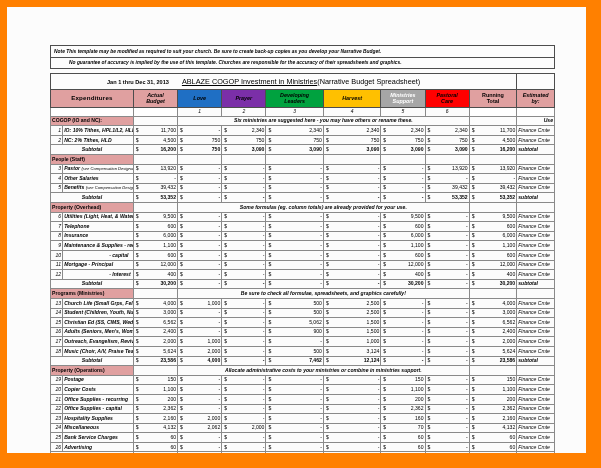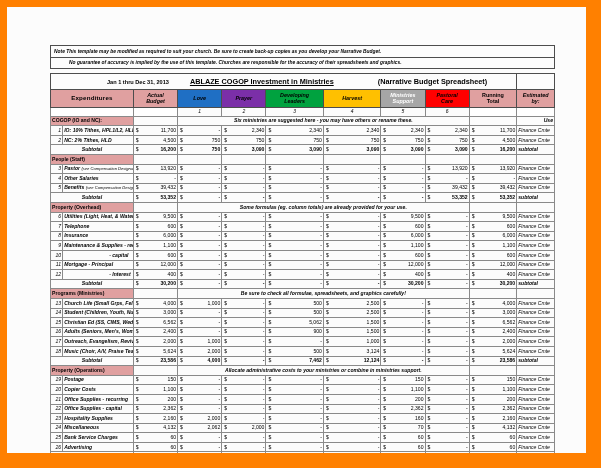--- a/index.html
+++ b/index.html
@@ -45,24 +45,24 @@
     border:1px solid #4d4d4d;
     height:15px;
     text-align:left;
     padding-left:0;
   }
   .ttl-date{
     display:inline-block;font-size:5.6px;font-weight:bold;
     padding-left:56px;
   }
   .ttl-main{
-    display:inline-block;font-size:7.3px;font-weight:bold;
-    padding-left:21px;text-decoration:underline;
-  }
-  .ttl-sub{display:inline-block;font-size:7.3px;font-weight:bold;margin-left:44px;}
+    display:inline-block;font-size:7.3px;font-weight:normal;
+    padding-left:13px;text-decoration:underline;
+  }
+  .ttl-sub{display:inline-block;font-size:7.3px;font-weight:normal;}
   
   .hdr td{
     height:17px;text-align:center;font-weight:bold;
     font-size:5.4px;border:1px solid #4d4d4d;
   }
   .hdr .exp{background:#e0a0a0;font-size:6.2px;letter-spacing:.2px;}
   .hdr .ab{background:#e0a0a0;font-style:italic;}
   .hdr .run{background:#e0a0a0;}
   .hdr .est{background:#e0a0a0;font-style:italic;}
   .mh{font-style:italic;color:#fff;}

